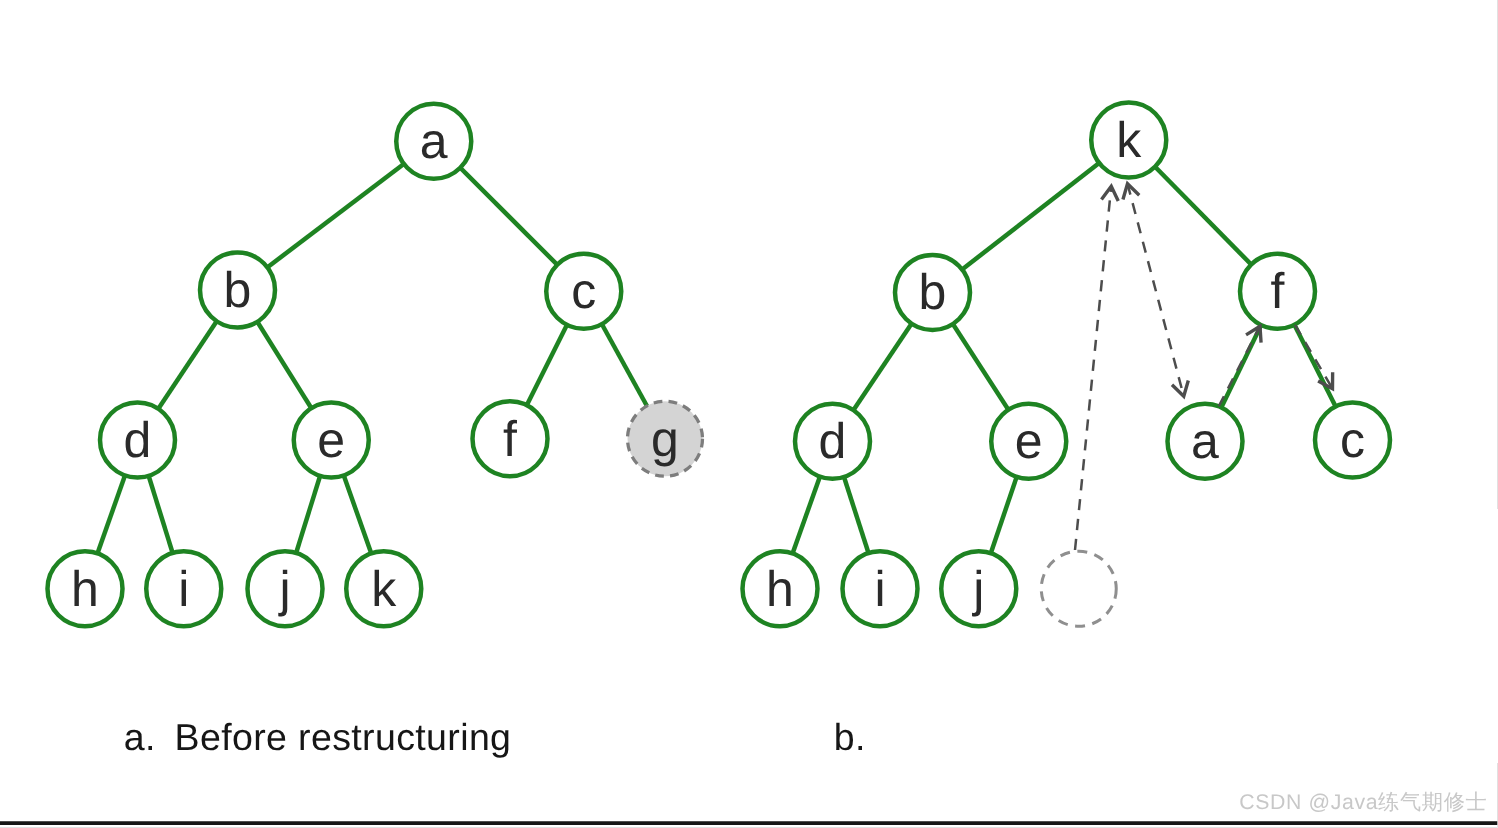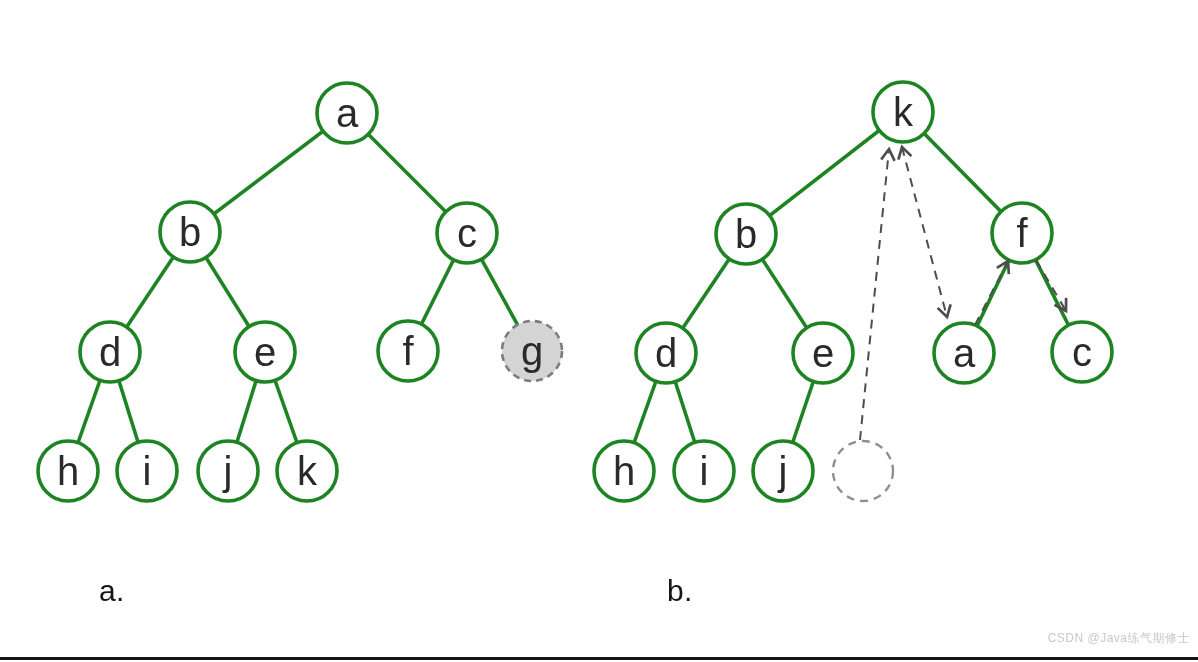--- a/index.html
+++ b/index.html
@@ -26,21 +26,21 @@
     color:#161616;
     letter-spacing:0.3px;
     white-space:nowrap;
   }
   .caption-before{left:99px;}
   .caption-after{left:667px;}
   .watermark{
     position:absolute;
     top:630px;
     right:8px;
-    font-size:12px;
+    font-size:17px;
     color:#c8c8c8;
     letter-spacing:0.5px;
     white-space:nowrap;
   }
   .bottom-rule{
     position:absolute;
     left:0;top:657px;
     width:1198px;height:3px;
     background:#151515;
   }
@@ -125,20 +125,21 @@
     <g id="layer-arrows">
         <line x1="860" y1="440" x2="889" y2="149" stroke="#4d4d4d" stroke-width="2" stroke-dasharray="9 7" fill="none" marker-end="url(#arrow-head)"></line>
         <line x1="902" y1="147" x2="947" y2="317" stroke="#4d4d4d" stroke-width="2" stroke-dasharray="9 7" fill="none" marker-end="url(#arrow-head)" marker-start="url(#arrow-head)"></line>
         <line x1="975" y1="325" x2="1008" y2="261" stroke="#4d4d4d" stroke-width="2" stroke-dasharray="9 7" fill="none" marker-end="url(#arrow-head)"></line>
         <line x1="1036" y1="260" x2="1066" y2="311" stroke="#4d4d4d" stroke-width="2" stroke-dasharray="9 7" fill="none" marker-end="url(#arrow-head)"></line>
       </g>
   </svg>
 
   <div class="caption caption-before">
     <span>a.</span>
+    <span>Before restructuring</span>
   </div>
 
   <div class="caption caption-after">
     <span>b.</span>
   </div>
 
   <div class="watermark">CSDN @Java练气期修士</div>
 
   <div class="bottom-rule"></div>
 

